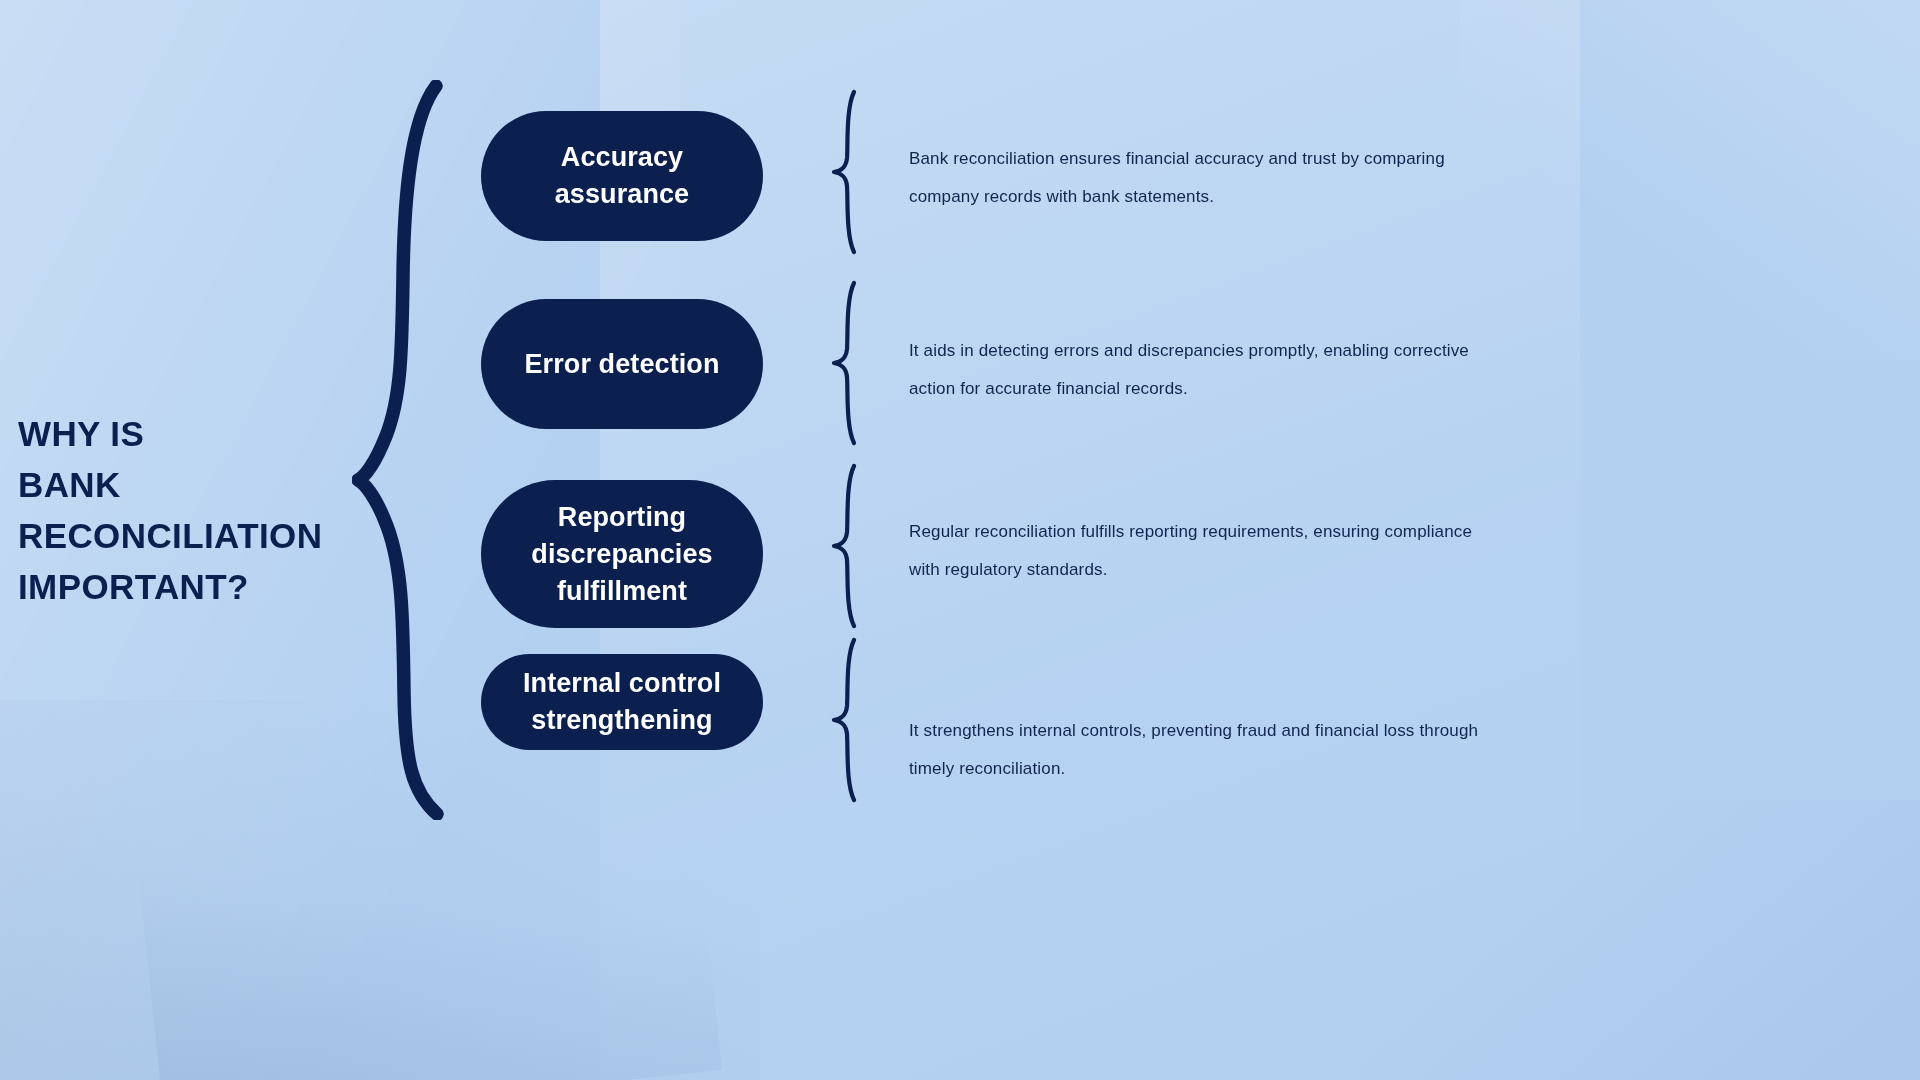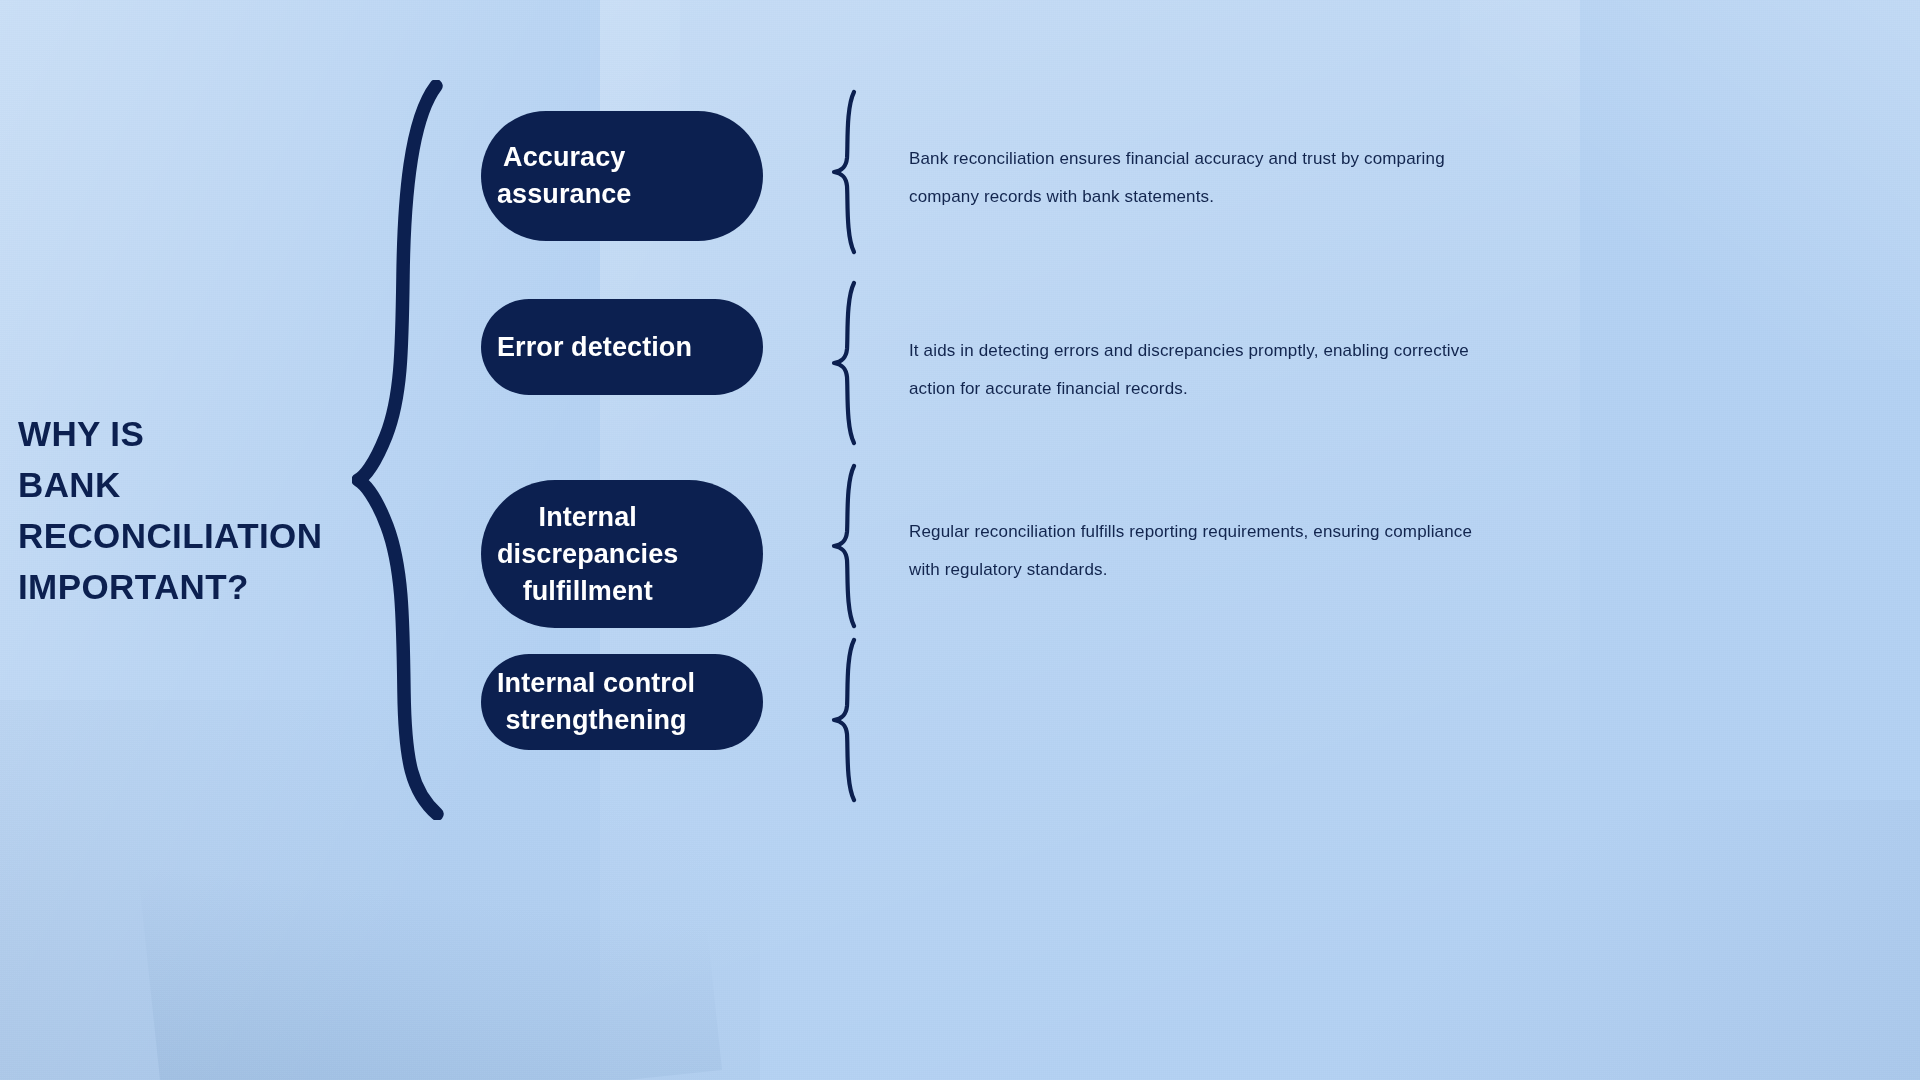--- a/index.html
+++ b/index.html
@@ -102,35 +102,35 @@
 
   
   .pill {
     position: absolute;
     left: 481px;
     width: 282px;
     background: #0c2050;
     border-radius: 90px;
     display: flex;
     align-items: center;
-    justify-content: flex-start;
+    justify-content: center;
     box-sizing: border-box;
     padding: 12px 16px;
   }
   .pill-text {
     color: #ffffff;
     font-size: 27px;
     font-weight: 700;
     line-height: 37px;
     text-align: center;
     letter-spacing: 0.1px;
   }
 
   .pill-1 { top: 111px;  height: 130px; }
-  .pill-2 { top: 299px;  height: 96px; }
+  .pill-2 { top: 299px;  height: 130px; }
   .pill-3 { top: 480px;  height: 148px; }
   .pill-4 { top: 654px;  height: 96px; }
 
   
   .mini-brace {
     position: absolute;
     left: 828px;
     width: 34px;
   }
   .mb-1 { top: 88px;  height: 168px; }
@@ -194,21 +194,21 @@
   </div>
 
   <div class="pill pill-2">
     <div class="pill-text">
       <div>Error detection</div>
     </div>
   </div>
 
   <div class="pill pill-3">
     <div class="pill-text">
-      <div>Internal</div>
+      <div>Reporting</div>
       <div>discrepancies</div>
       <div>fulfillment</div>
     </div>
   </div>
 
   <div class="pill pill-4">
     <div class="pill-text">
       <div>Internal control</div>
       <div>strengthening</div>
     </div>
@@ -223,14 +223,15 @@
   <svg class="mini-brace mb-3" viewBox="0 0 34 168">
     <path d="M 26 4 C 18 20, 20 56, 19 70 C 18 80, 13 83, 6 84 C 13 85, 18 88, 19 98 C 20 112, 18 148, 26 164" fill="none" stroke="#0c2050" stroke-width="4.2" stroke-linecap="round" stroke-linejoin="round"></path>
   </svg>
   <svg class="mini-brace mb-4" viewBox="0 0 34 168">
     <path d="M 26 4 C 18 20, 20 56, 19 70 C 18 80, 13 83, 6 84 C 13 85, 18 88, 19 98 C 20 112, 18 148, 26 164" fill="none" stroke="#0c2050" stroke-width="4.2" stroke-linecap="round" stroke-linejoin="round"></path>
   </svg>
 
   <div class="desc desc-1">Bank reconciliation ensures financial accuracy and trust by comparing company records with bank statements.</div>
   <div class="desc desc-2">It aids in detecting errors and discrepancies promptly, enabling corrective action for accurate financial records.</div>
   <div class="desc desc-3">Regular reconciliation fulfills reporting requirements, ensuring compliance with regulatory standards.</div>
+  <div class="desc desc-4">It strengthens internal controls, preventing fraud and financial loss through timely reconciliation.</div>
 
 </div>
 
 </body></html>

